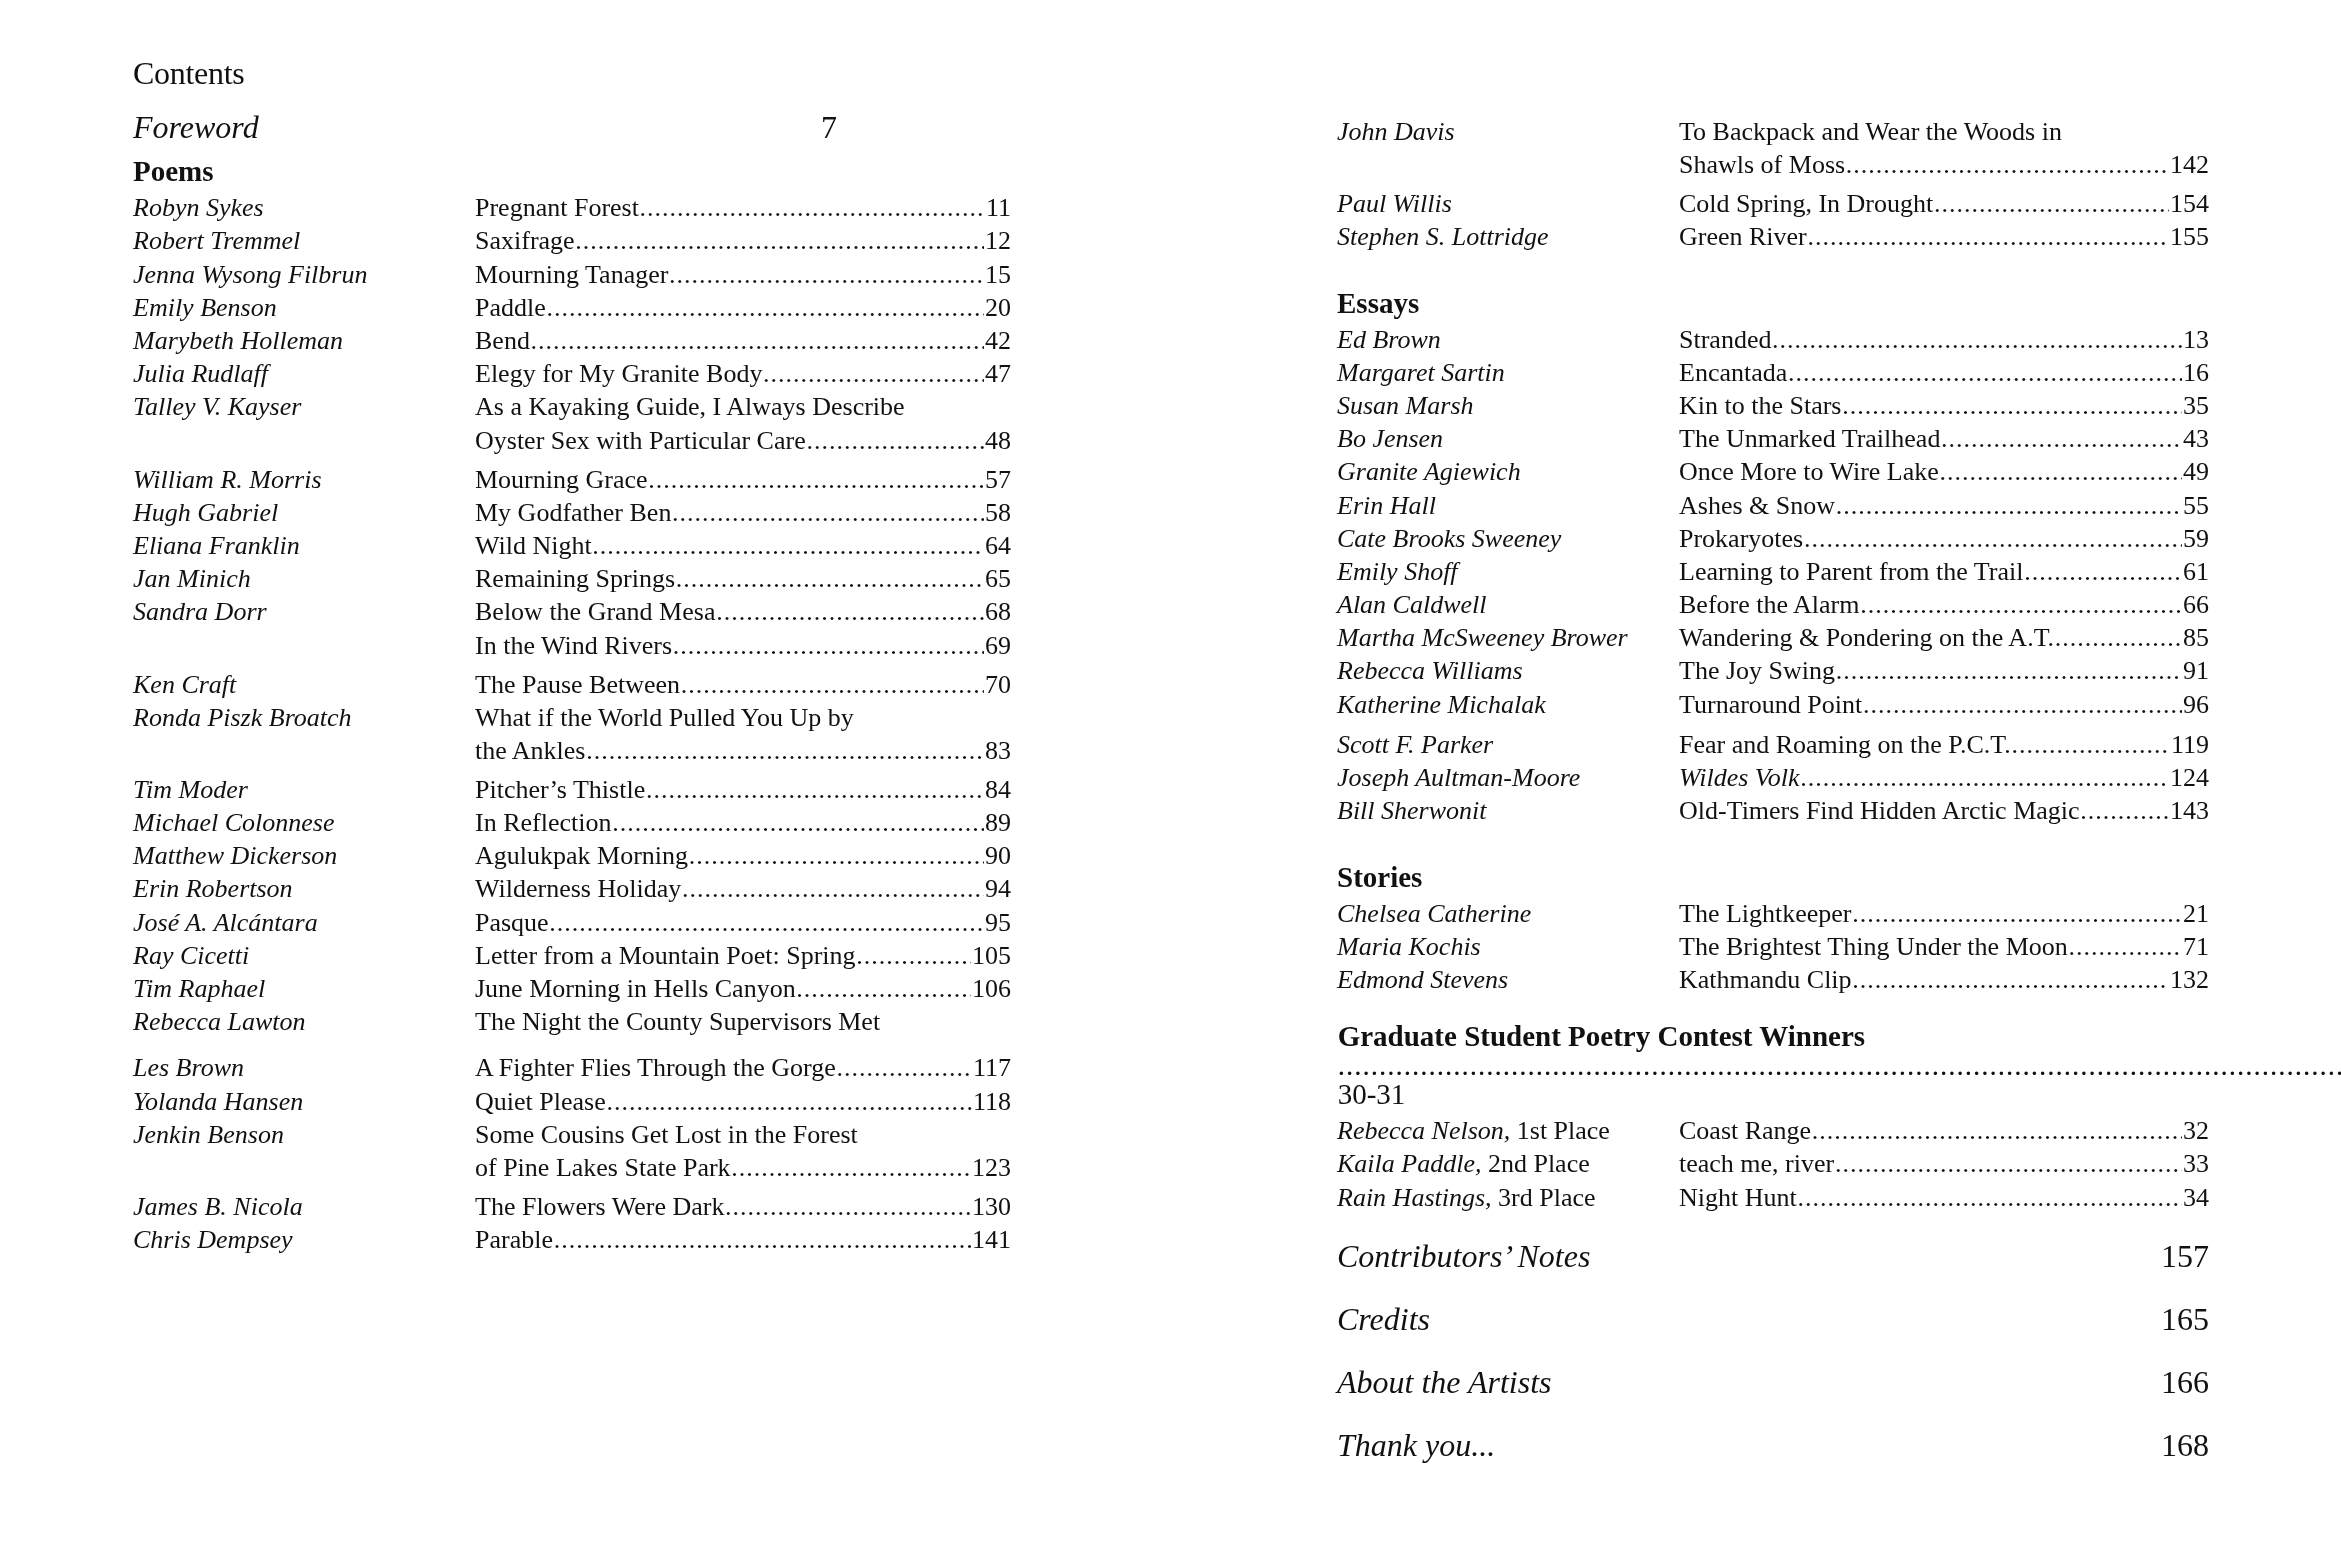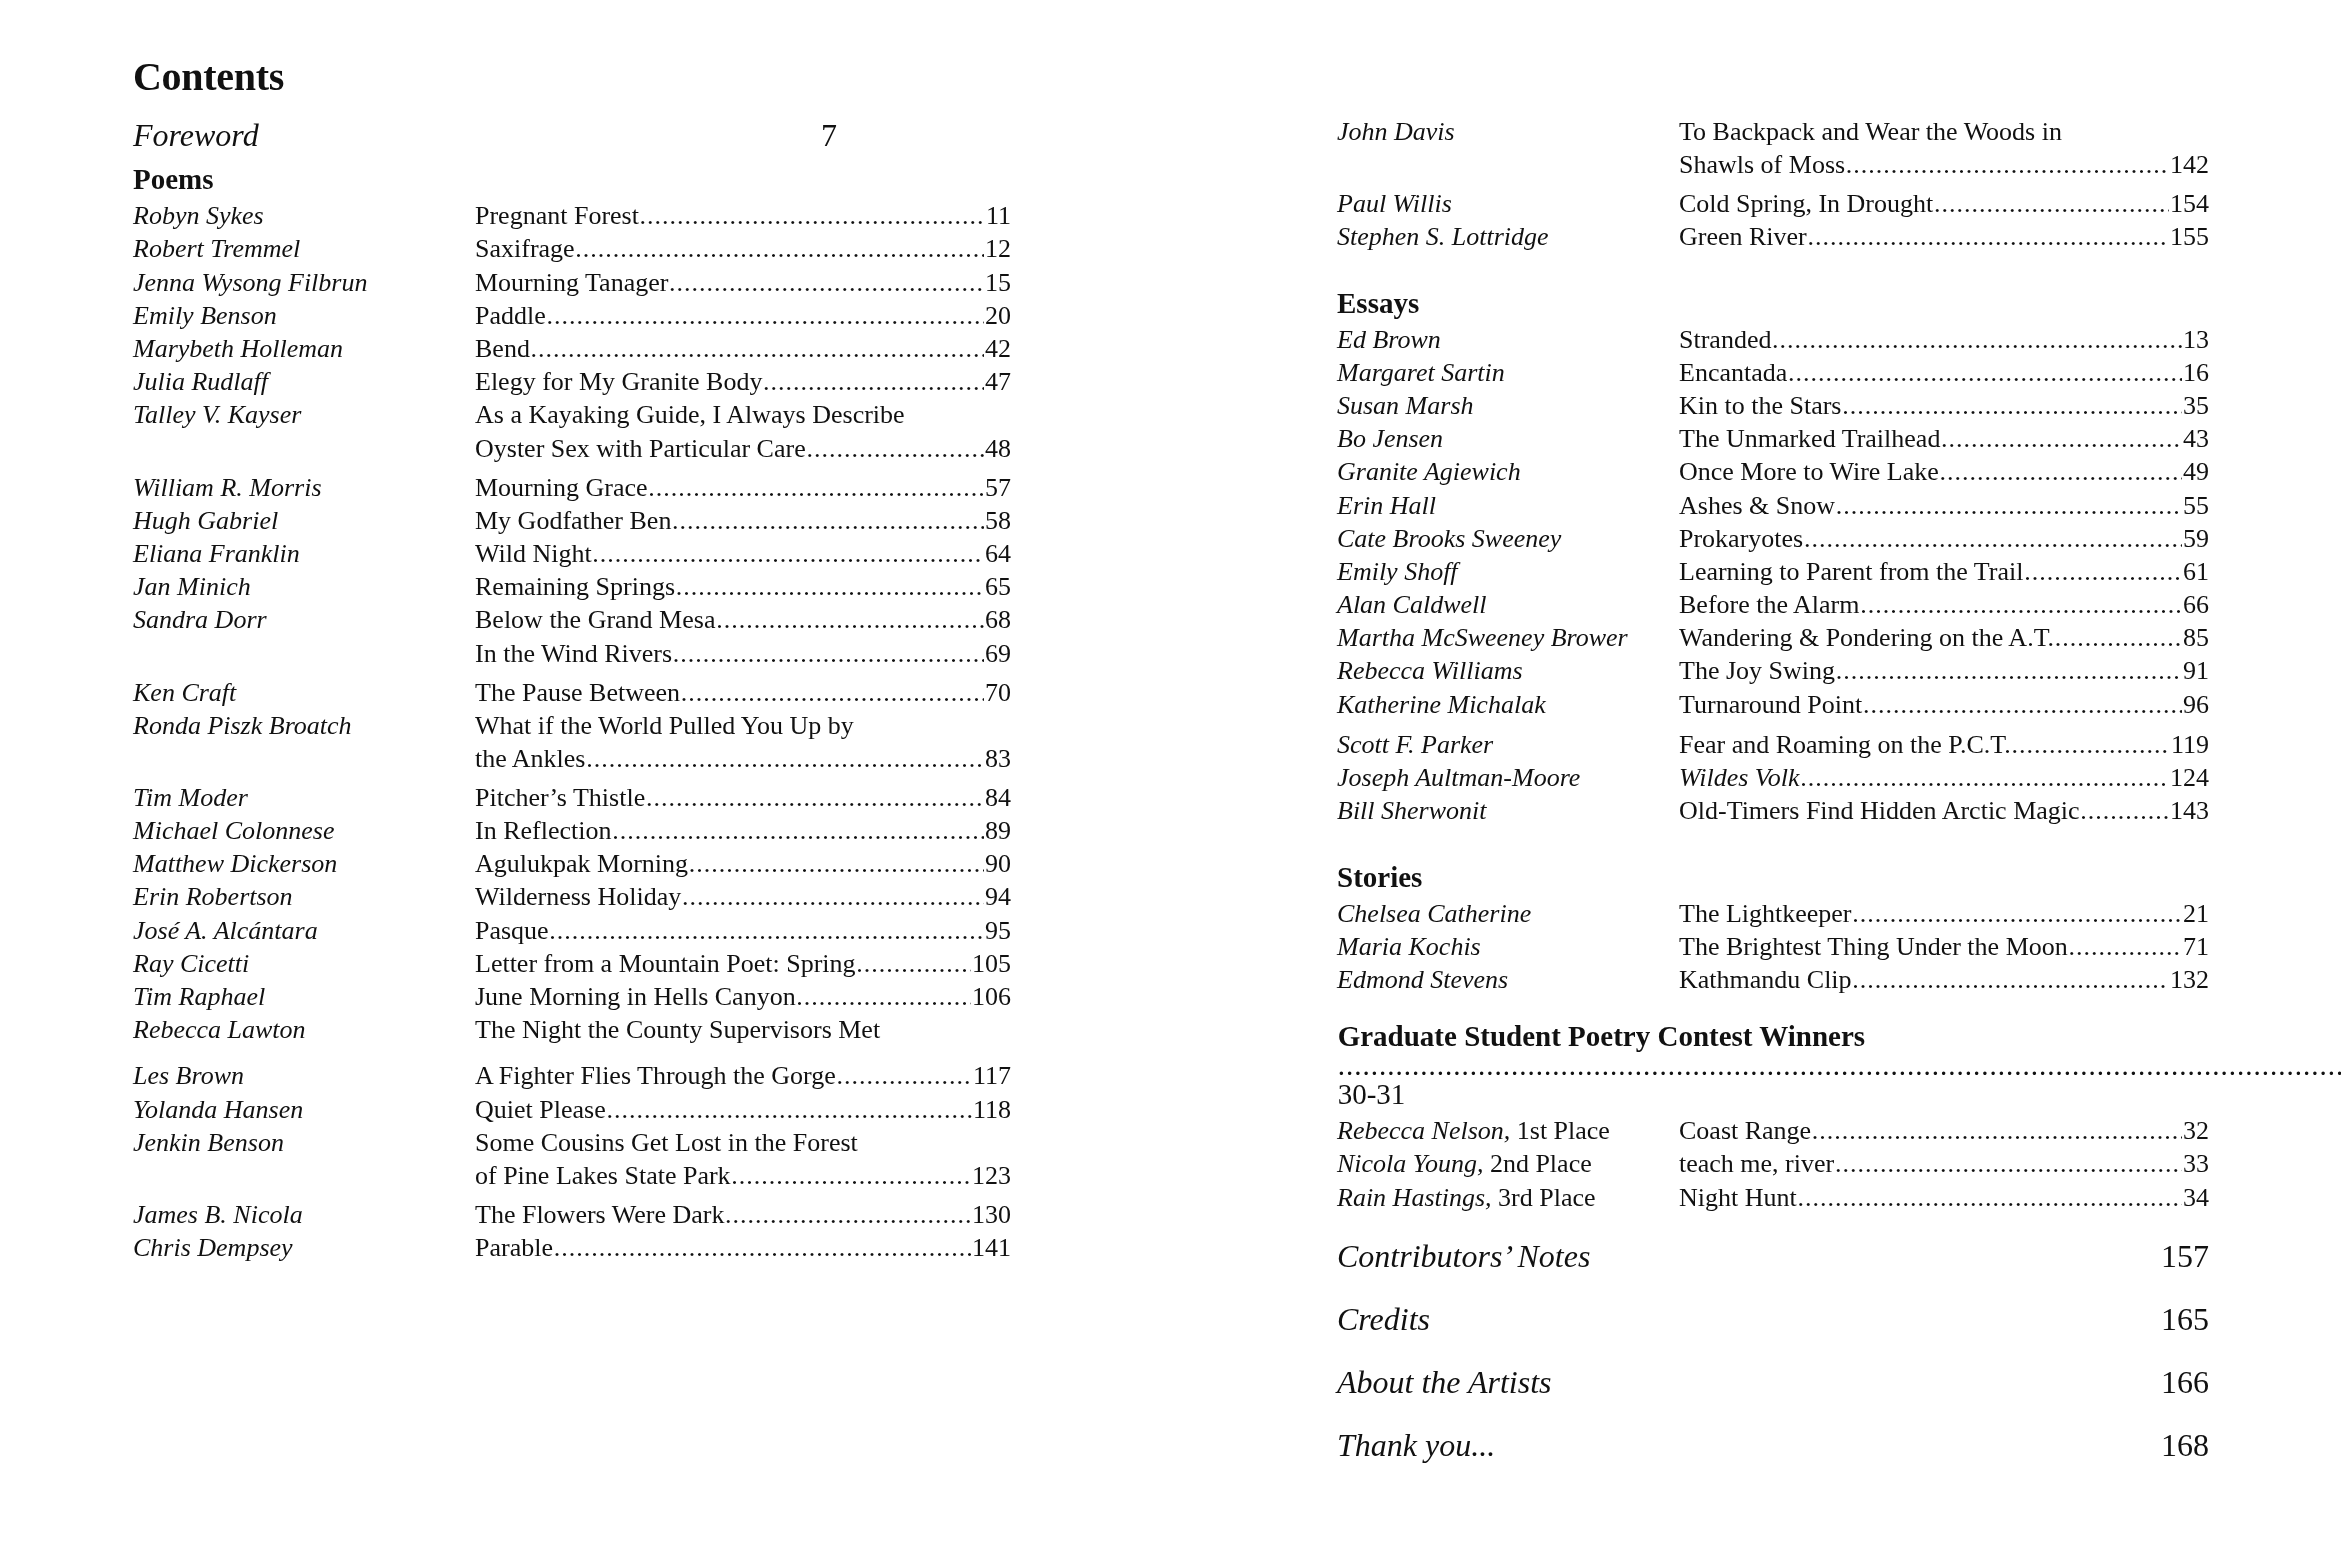--- a/index.html
+++ b/index.html
@@ -22,22 +22,22 @@
   }
   .column {
     position: absolute;
     top: 0;
   }
   .column-left  { left: 133px; width: 878px; }
   .column-right { left: 1337px; width: 872px; }
 
   
   .toc-title {
-    font-weight: bold;
-    font-size: 40px;
+    font-weight: normal;
+    font-size: 32px;
     line-height: 1.0;
     letter-spacing: -0.3px;
     margin: 0 0 0 0;
     padding: 0;
   }
   .section-heading {
     font-weight: bold;
     font-size: 29px;
     line-height: 1.0;
     margin: 0;
@@ -652,21 +652,21 @@
         <div class="entry">
           <span class="author"><span class="contest-author">Rebecca Nelson,</span><span class="contest-place"> 1st Place</span></span>
           <span class="titlewrap">
             <span class="title">Coast Range</span>
             <span class="leader"></span>
             <span class="pageno">32</span>
           </span>
         </div>
         <div style="height: 7.2px;"></div>
         <div class="entry">
-          <span class="author"><span class="contest-author">Nicola Young,</span><span class="contest-place"> 2nd Place</span></span>
+          <span class="author"><span class="contest-author">Kaila Paddle,</span><span class="contest-place"> 2nd Place</span></span>
           <span class="titlewrap">
             <span class="title">teach me, river</span>
             <span class="leader"></span>
             <span class="pageno">33</span>
           </span>
         </div>
         <div style="height: 7.2px;"></div>
         <div class="entry">
           <span class="author"><span class="contest-author">Rain Hastings,</span><span class="contest-place"> 3rd Place</span></span>
           <span class="titlewrap">

